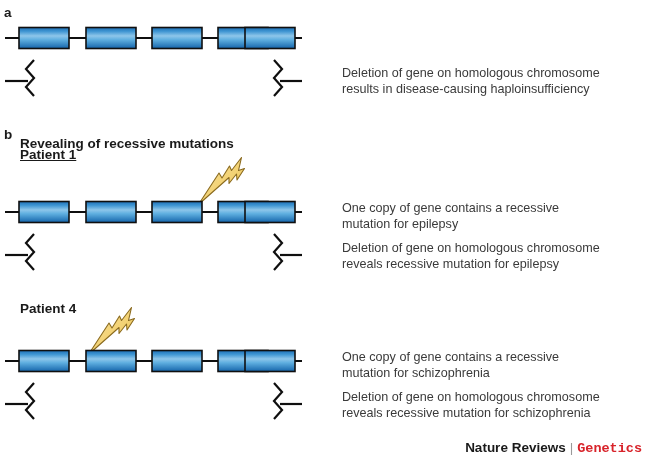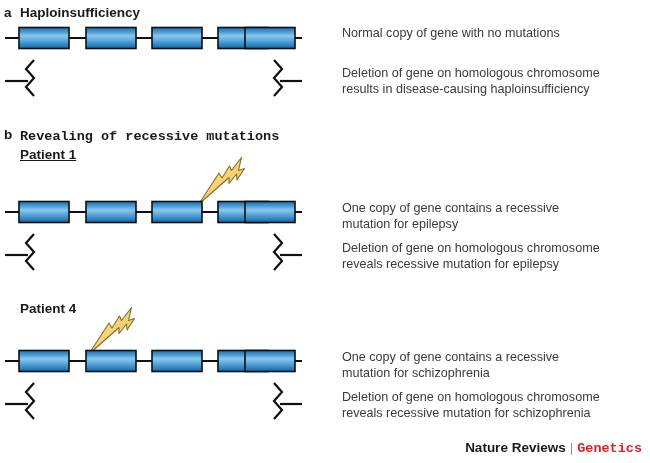--- a/index.html
+++ b/index.html
@@ -94,21 +94,20 @@
       </linearGradient>
       <linearGradient id="boltGrad" x1="0" y1="0" x2="1" y2="1">
         <stop offset="0%" stop-color="#f7e4a6"></stop>
         <stop offset="55%" stop-color="#f3d274"></stop>
         <stop offset="100%" stop-color="#e8bf52"></stop>
       </linearGradient>
     </defs>
   </svg>
 
   <div class="panel-letter" style="left:4px; top:6px;">a</div>
-  <div class="panel-title" style="left:20px; top:6px;">Haploinsufficiency</div>
 
   <div class="chrom-row" style="top:22px;">
     <svg width="320" height="32" viewBox="0 0 320 32">
       <line x1="5" y1="16" x2="302" y2="16" stroke="#0f0f0f" stroke-width="2.2"></line>
       <g>
         <rect x="19" y="5.5" width="50" height="21" fill="url(#geneGrad)" stroke="#0f0f0f" stroke-width="1.6"></rect>
         <rect x="86" y="5.5" width="50" height="21" fill="url(#geneGrad)" stroke="#0f0f0f" stroke-width="1.6"></rect>
         <rect x="152" y="5.5" width="50" height="21" fill="url(#geneGrad)" stroke="#0f0f0f" stroke-width="1.6"></rect>
         <rect x="218" y="5.5" width="50" height="21" fill="url(#geneGrad)" stroke="#0f0f0f" stroke-width="1.6"></rect>
         <rect x="245" y="5.5" width="0" height="21" fill="none"></rect>
@@ -119,26 +118,25 @@
 
   <div class="chrom-row" style="top:58px;">
     <svg width="320" height="46" viewBox="0 0 320 46">
       <line x1="5" y1="23" x2="28" y2="23" stroke="#0f0f0f" stroke-width="2.2"></line>
       <polyline points="34,2 26,11 34,20 26,29 34,38" fill="none" stroke="#0f0f0f" stroke-width="2.2" stroke-linejoin="miter" stroke-linecap="butt"></polyline>
       <polyline points="274,2 282,11 274,20 282,29 274,38" fill="none" stroke="#0f0f0f" stroke-width="2.2" stroke-linejoin="miter" stroke-linecap="butt"></polyline>
       <line x1="280" y1="23" x2="302" y2="23" stroke="#0f0f0f" stroke-width="2.2"></line>
     </svg>
   </div>
 
-  <div class="caption" style="left:342px; top:26px;">Normal copy of gene with no mutations</div>
   <div class="caption" style="left:342px; top:66px;">Deletion of gene on homologous chromosome
 results in disease-causing haploinsufficiency</div>
 
   <div class="panel-letter" style="left:4px; top:128px;">b</div>
-  <div class="panel-title" style="left:20px; top:130px;font-family:Liberation Mono, monospace;">Revealing of recessive mutations</div>
+  <div class="panel-title" style="left:20px; top:137px;">Revealing of recessive mutations</div>
 
   <div class="patient-label" style="left:20px; top:148px;text-decoration:underline;">Patient 1</div>
 
   <div class="chrom-row" style="top:155px;">
     <svg width="320" height="52" viewBox="0 0 320 52">
       <g transform="translate(196,0)">
         <path d="M45.5,2.5 L42.5,15.5 L48.5,13.5 L41,25 L40.5,19 L33,28.5 L33,22.5 L2.5,49.5 L23,18 L26,23 L33.5,11 L35.5,15.5 Z" fill="url(#boltGrad)" stroke="#8a6a1e" stroke-width="1.1" stroke-linejoin="round"></path>
       </g>
     </svg>
   </div>

